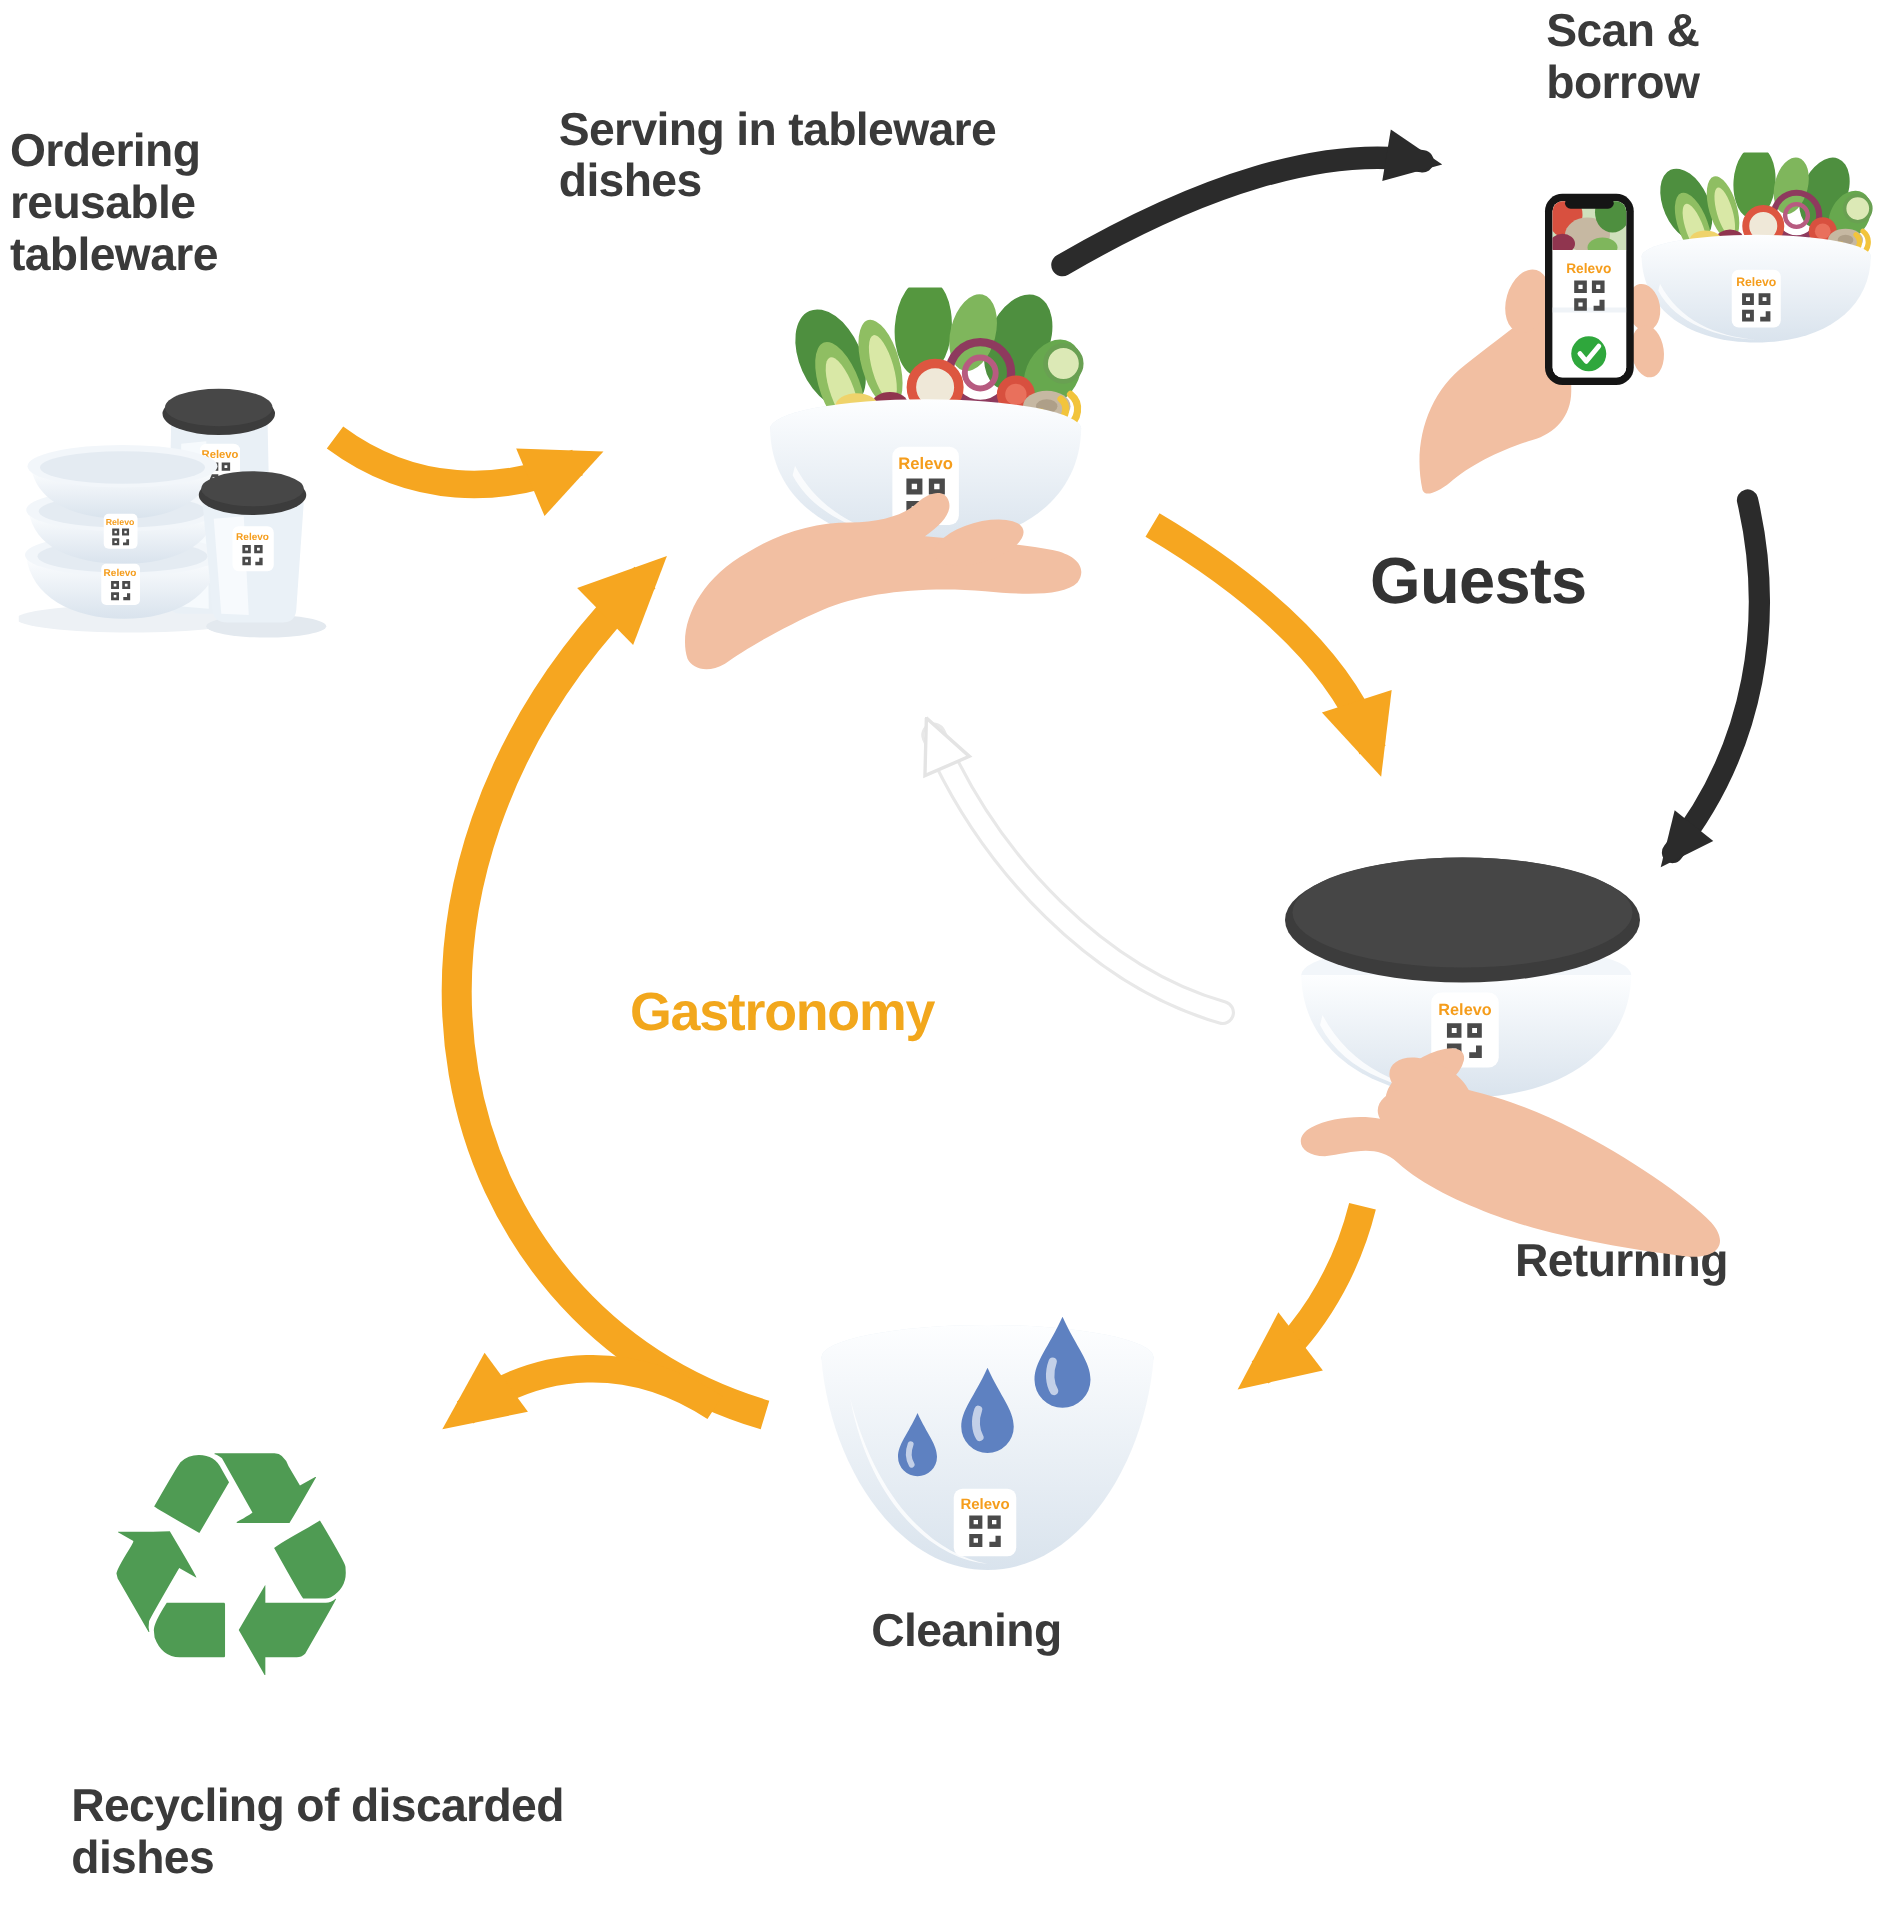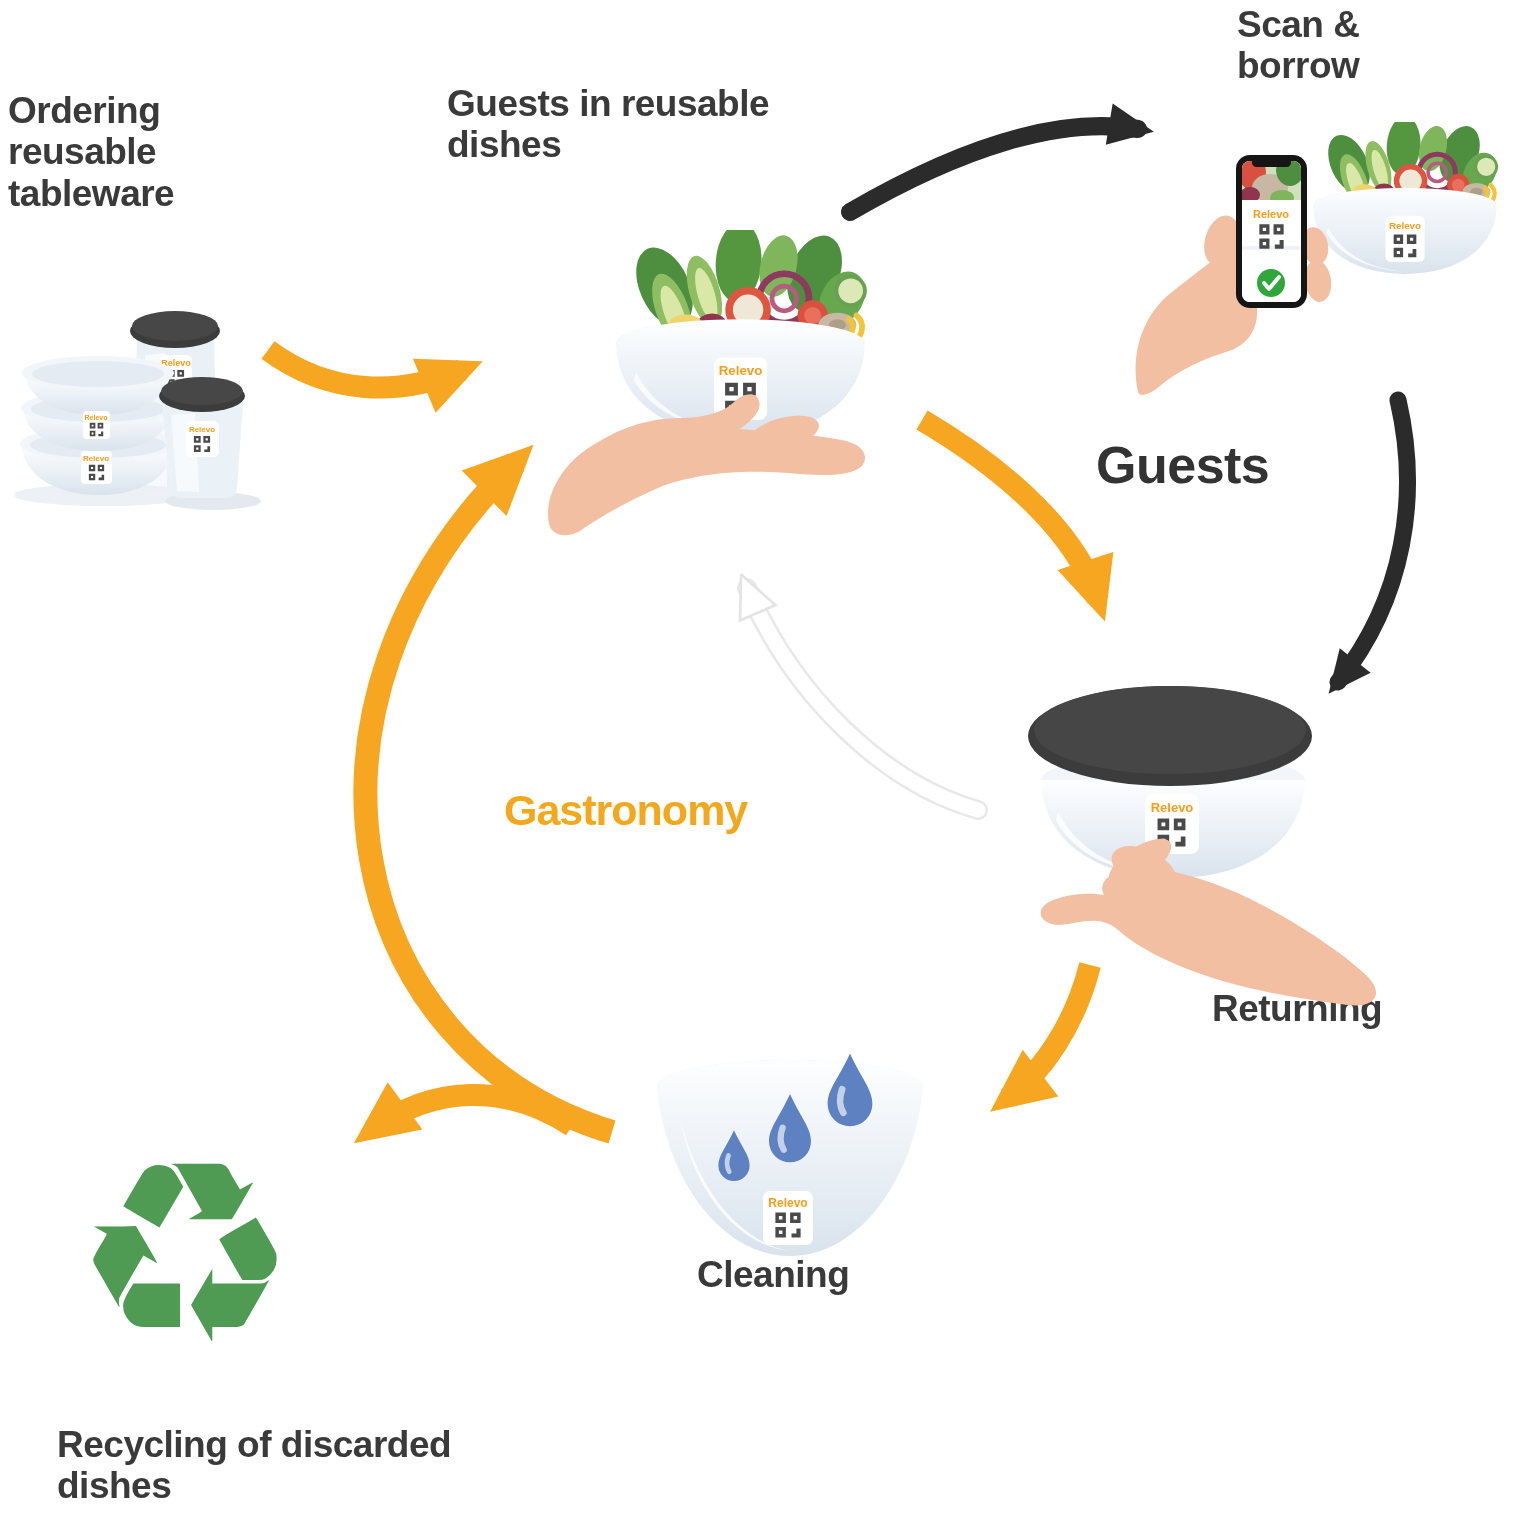--- a/index.html
+++ b/index.html
@@ -4,26 +4,26 @@
 <style>
   html,body{margin:0;padding:0;background:#ffffff;}
   #canvas{
     position:relative;width:1517px;height:1536px;overflow:hidden;background:#ffffff;
     font-family:"Liberation Sans", sans-serif;
   }
   .label{
     position:absolute;font-weight:700;color:#3A3A3A;font-size:37px;line-height:1.12;
     letter-spacing:-0.5px;
   }
-  .lbl-ordering{left:8px;top:90px;width:250px;}
+  .lbl-ordering{left:8px;top:100px;width:250px;}
   .lbl-serving{left:447px;top:83px;width:395px;}
   .lbl-scan{left:1237px;top:4px;width:190px;}
   .lbl-guests{left:1096px;top:436px;font-size:52px;color:#333333;}
   .lbl-returning{left:1212px;top:988px;}
-  .lbl-cleaning{left:697px;top:1254px;}
+  .lbl-cleaning{left:697px;top:1284px;}
   .lbl-recycling{left:18px;top:1424px;width:430px;margin-left:39px;}
   .lbl-gastronomy{left:504px;top:786px;font-size:43px;color:#F2A71C;letter-spacing:-1px;}
   .illu{position:absolute;}
   .recycle-glyph{
     position:absolute;left:72px;top:1128px;font-size:252px;line-height:1;
     color:#4F9B53;font-family:"DejaVu Sans", sans-serif;
   }
   svg text{font-family:"Liberation Sans", sans-serif;}
 </style>
 </head>
@@ -107,21 +107,21 @@
 
     <path d="M1398,400 C1420,495 1405,598 1338,682" fill="none" stroke="#2B2B2B" stroke-width="17" stroke-linecap="round" marker-end="url(#mB)"></path>
 
     <g>
       <path d="M978,810 C880,782 792,692 747,588" fill="none" stroke="#E8E8E8" stroke-width="20" stroke-linecap="round"></path>
       <path d="M978,810 C880,782 792,692 747,588" fill="none" stroke="#FFFFFF" stroke-width="15" stroke-linecap="round" marker-end="url(#mW)"></path>
     </g>
   </svg>
 
   <div class="label lbl-ordering">Ordering reusable tableware</div>
-  <div class="label lbl-serving">Guests in reusable dishes</div>
+  <div class="label lbl-serving">Serving in tableware dishes</div>
   <div class="label lbl-scan">Scan &amp; borrow</div>
   <div class="label lbl-returning">Returning</div>
   <div class="label lbl-guests">Guests</div>
   <div class="label lbl-cleaning">Cleaning</div>
   <div class="label lbl-recycling">Recycling of discarded dishes</div>
   <div class="label lbl-gastronomy">Gastronomy</div>
 
   <svg class="illu" style="left:15px;top:295px" width="250" height="218" viewBox="0 0 250 218">
     <ellipse cx="90" cy="200" rx="92" ry="11" fill="#EDF1F5"></ellipse>
     <ellipse cx="198" cy="206" rx="48" ry="9" fill="#E3E9EF"></ellipse>

